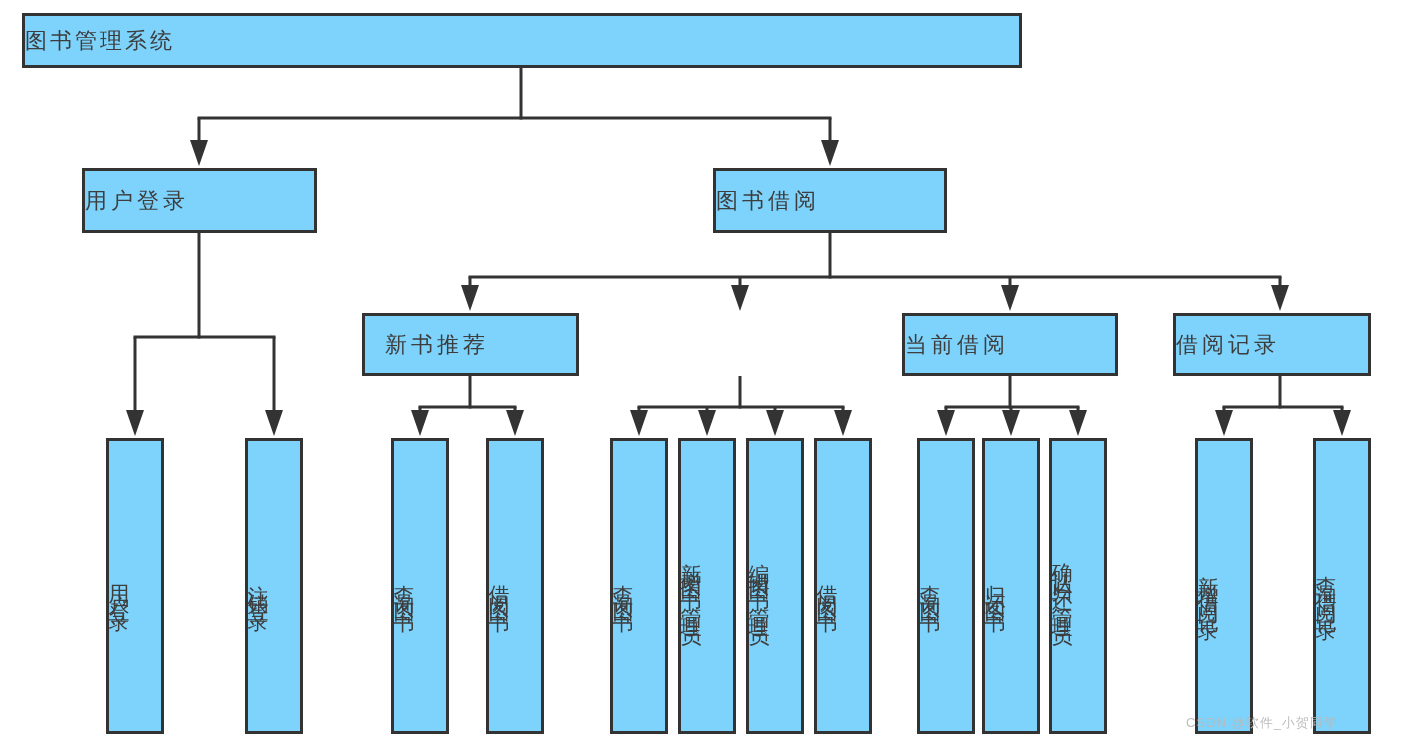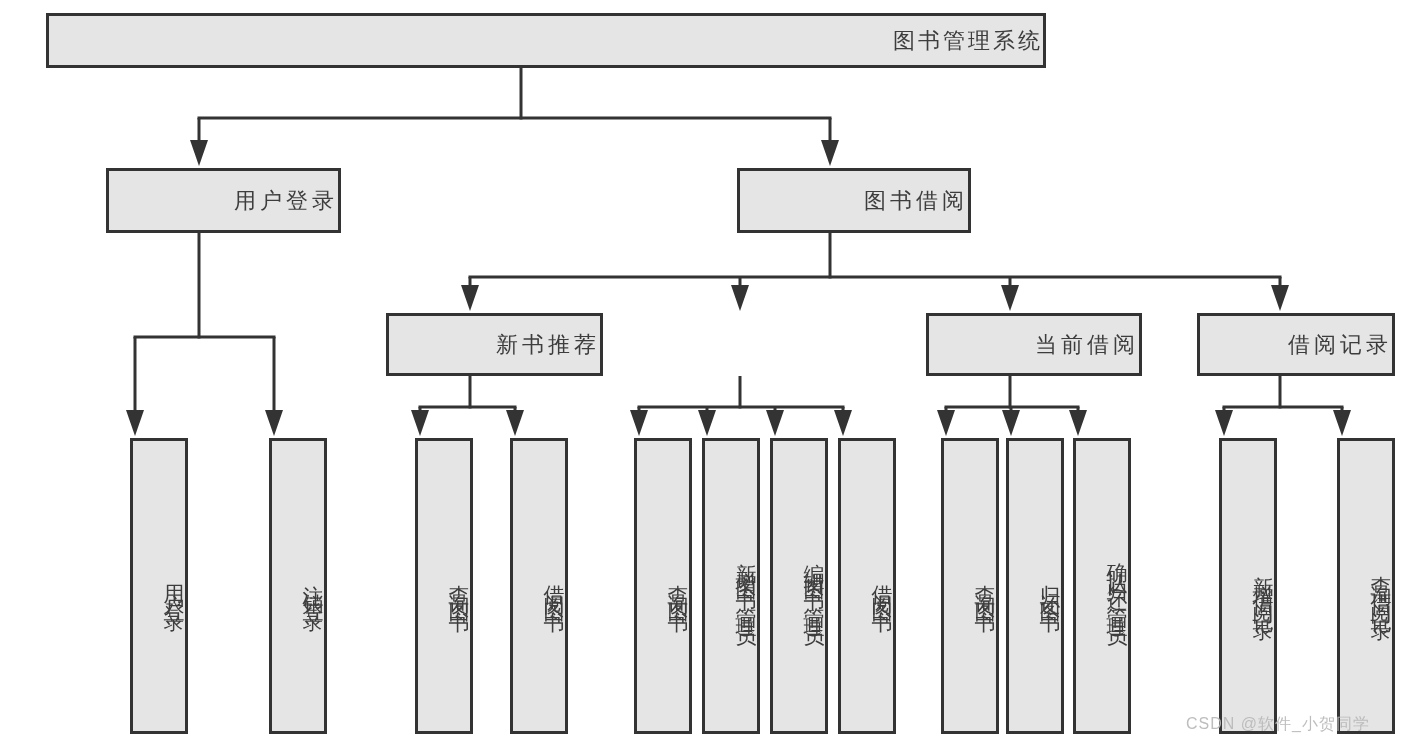--- a/index.html
+++ b/index.html
@@ -13,38 +13,37 @@
   svg.connectors{
     position:absolute;left:0;top:0;width:1405px;height:747px;
     pointer-events:none;
   }
   svg.connectors line{stroke:#333333;stroke-width:3;}
   svg.connectors polygon{fill:#333333;}
   .box{
     position:absolute;
     box-sizing:border-box;
     border:3px solid #333333;
-    background:#e5e5e5;
-    display:flex;align-items:center;justify-content:flex-end;
+    background:#7dd3fc;
+    display:flex;align-items:center;justify-content:flex-start;
     color:#3d3d3d;
-    margin-left:24px;
   }
   .hlabel{font-size:22px;letter-spacing:4px;white-space:nowrap;}
   .root-box{font-size:22px;letter-spacing:3px;}
   .leaf .vtext{
     writing-mode:vertical-rl;
     font-size:21px;
     letter-spacing:9px;
     line-height:1;
     white-space:nowrap;
   }
   .watermark{
     position:absolute;
     left:1186px;top:714px;
-    font-size:16px;
+    font-size:13px;
     letter-spacing:1px;
     color:rgba(185,185,185,0.95);
     white-space:nowrap;
     z-index:5;
   }
 </style>
 </head>
 <body>
 
 <div class="stage">
@@ -115,21 +114,21 @@
     <span>图书管理系统</span>
   </div>
 
   <div class="box hlabel" style="left:82px;top:168px;width:235px;height:65px;">
     <span>用户登录</span>
   </div>
   <div class="box hlabel" style="left:713px;top:168px;width:234px;height:65px;">
     <span>图书借阅</span>
   </div>
 
-  <div class="box hlabel" style="left:362px;top:313px;width:217px;height:63px;">
+  <div class="box hlabel" style="left:362px;top:313px;width:217px;height:63px;padding-left:20px;">
     <span>新书推荐</span>
   </div>
   <div class="box hlabel" style="left:902px;top:313px;width:216px;height:63px;">
     <span>当前借阅</span>
   </div>
   <div class="box hlabel" style="left:1173px;top:313px;width:198px;height:63px;">
     <span>借阅记录</span>
   </div>
 
   <div class="box leaf" style="left:106px;top:438px;width:58px;height:296px;">

